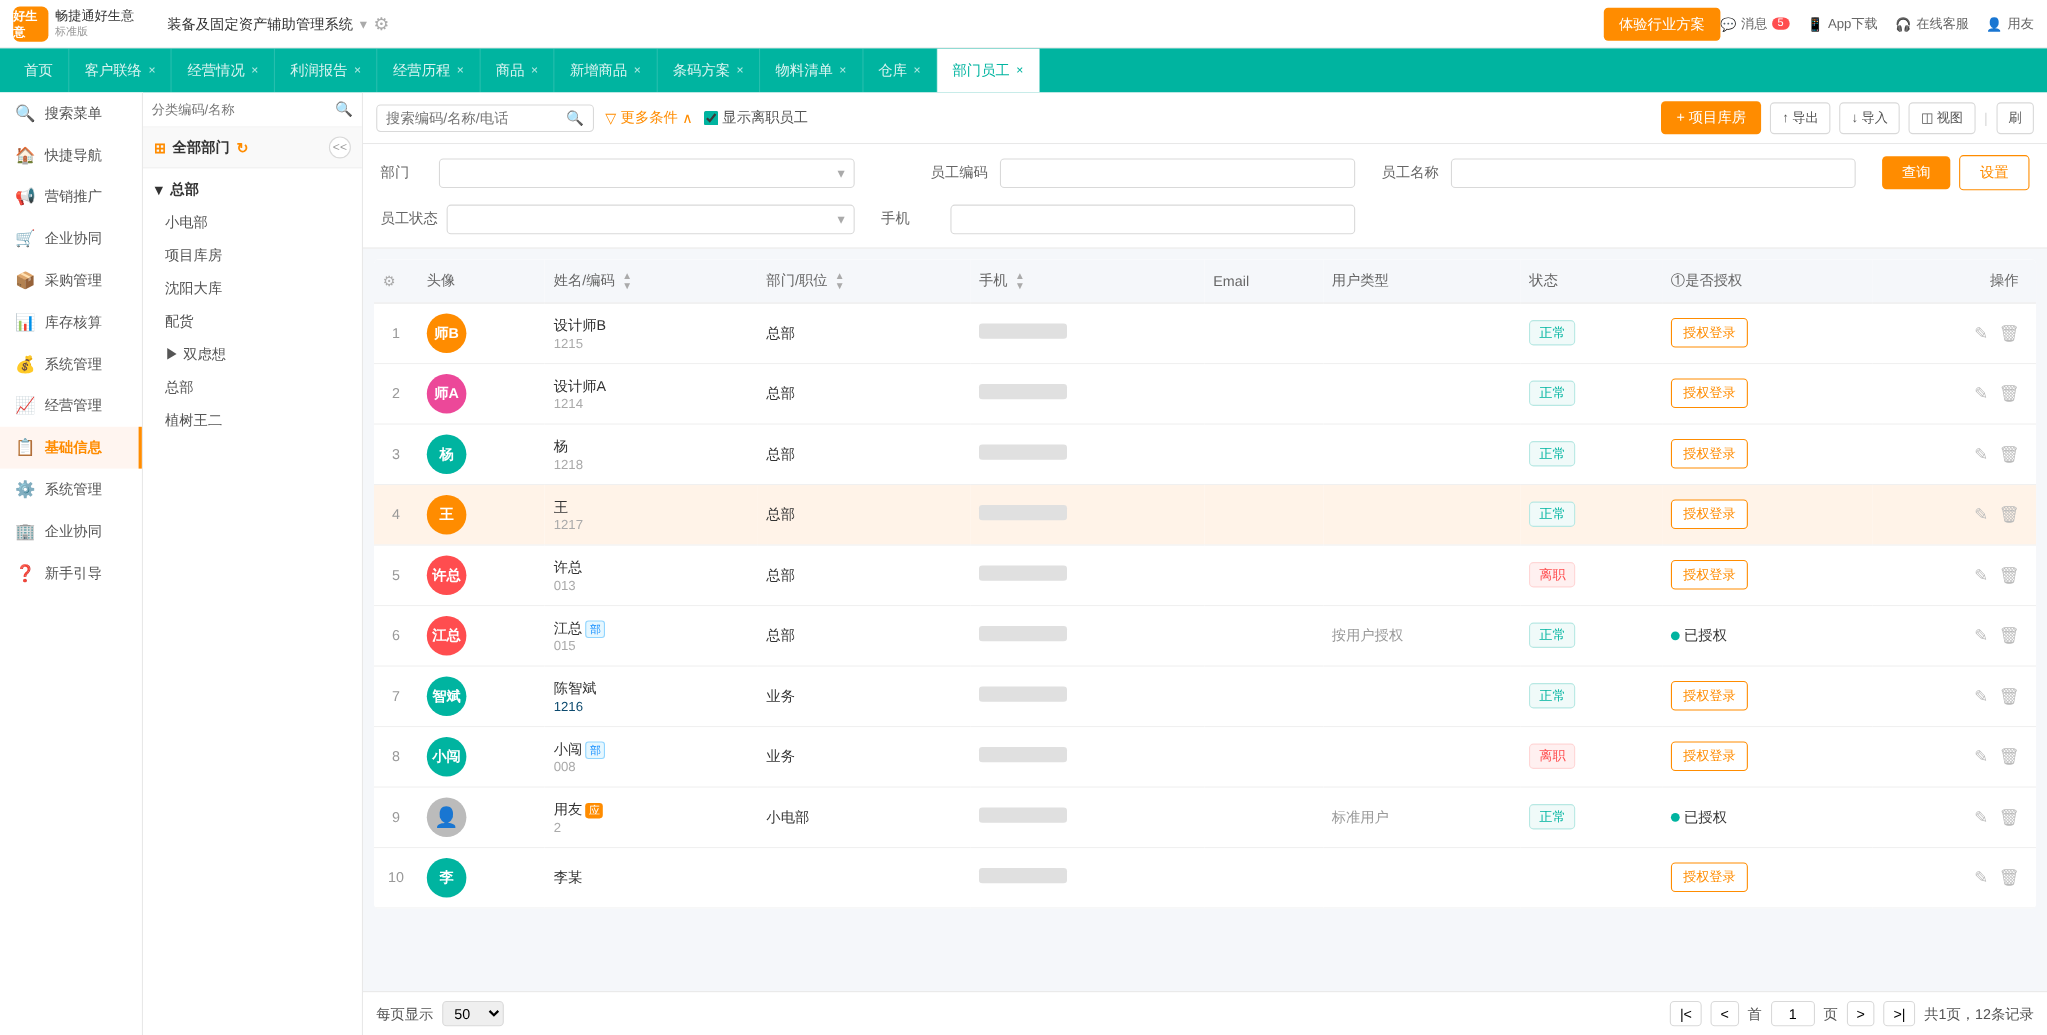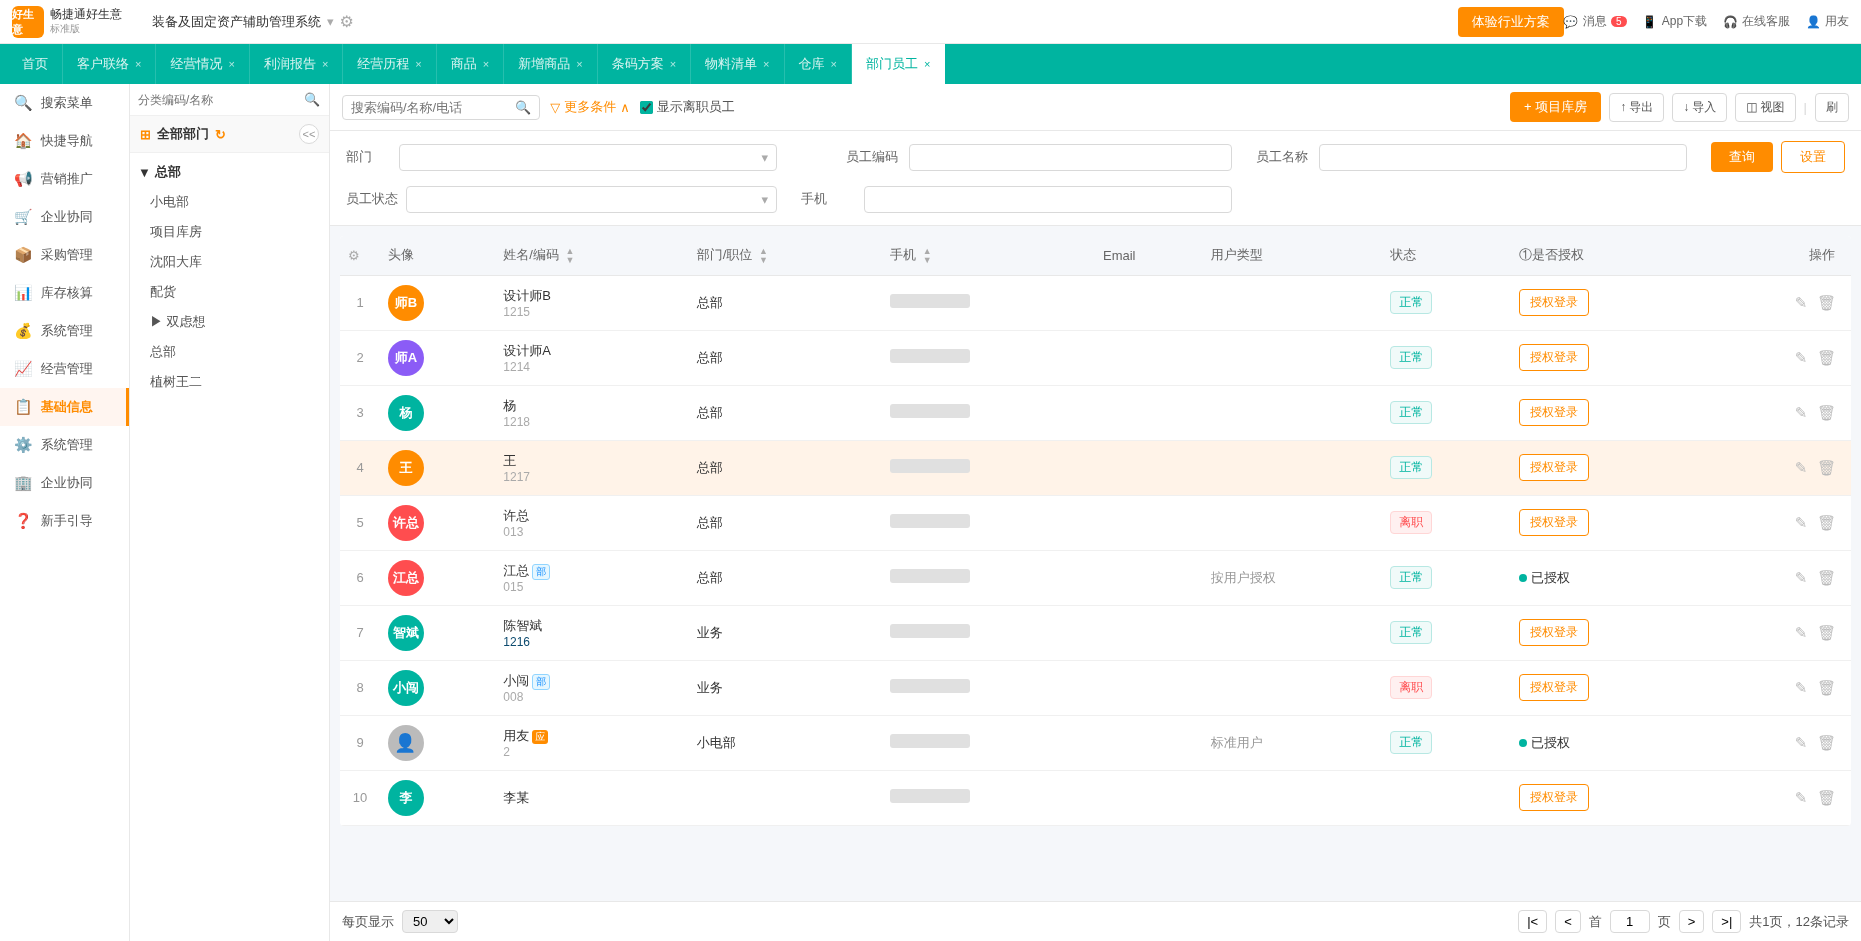--- a/index.html
+++ b/index.html
@@ -364,21 +364,21 @@
       </td>
       <td><button class="btn-auth">授权登录</button></td>
       <td style="text-align:right;padding-right:12px;">
         <span class="op-icon" title="编辑">✎</span>
         <span class="op-icon" title="删除">🗑</span>
       </td>
     </tr>
               <tr>
       <td style="text-align:center;color:#999;">2</td>
       <td>
-        <div class="avatar" style="background:#8b5cf6">
+        <div class="avatar" style="background:#ec4899">
                     <span>师A</span>
                   </div>
       </td>
       <td>
         <div style="font-size:13px;">设计师A</div>
         <div style="font-size:12px;color:#aaa;">1214</div>
       </td>
       <td>总部</td>
       <td>
         <span style="display:inline-block;background:#e0e0e0;border-radius:3px;width:80px;height:14px;"></span>

